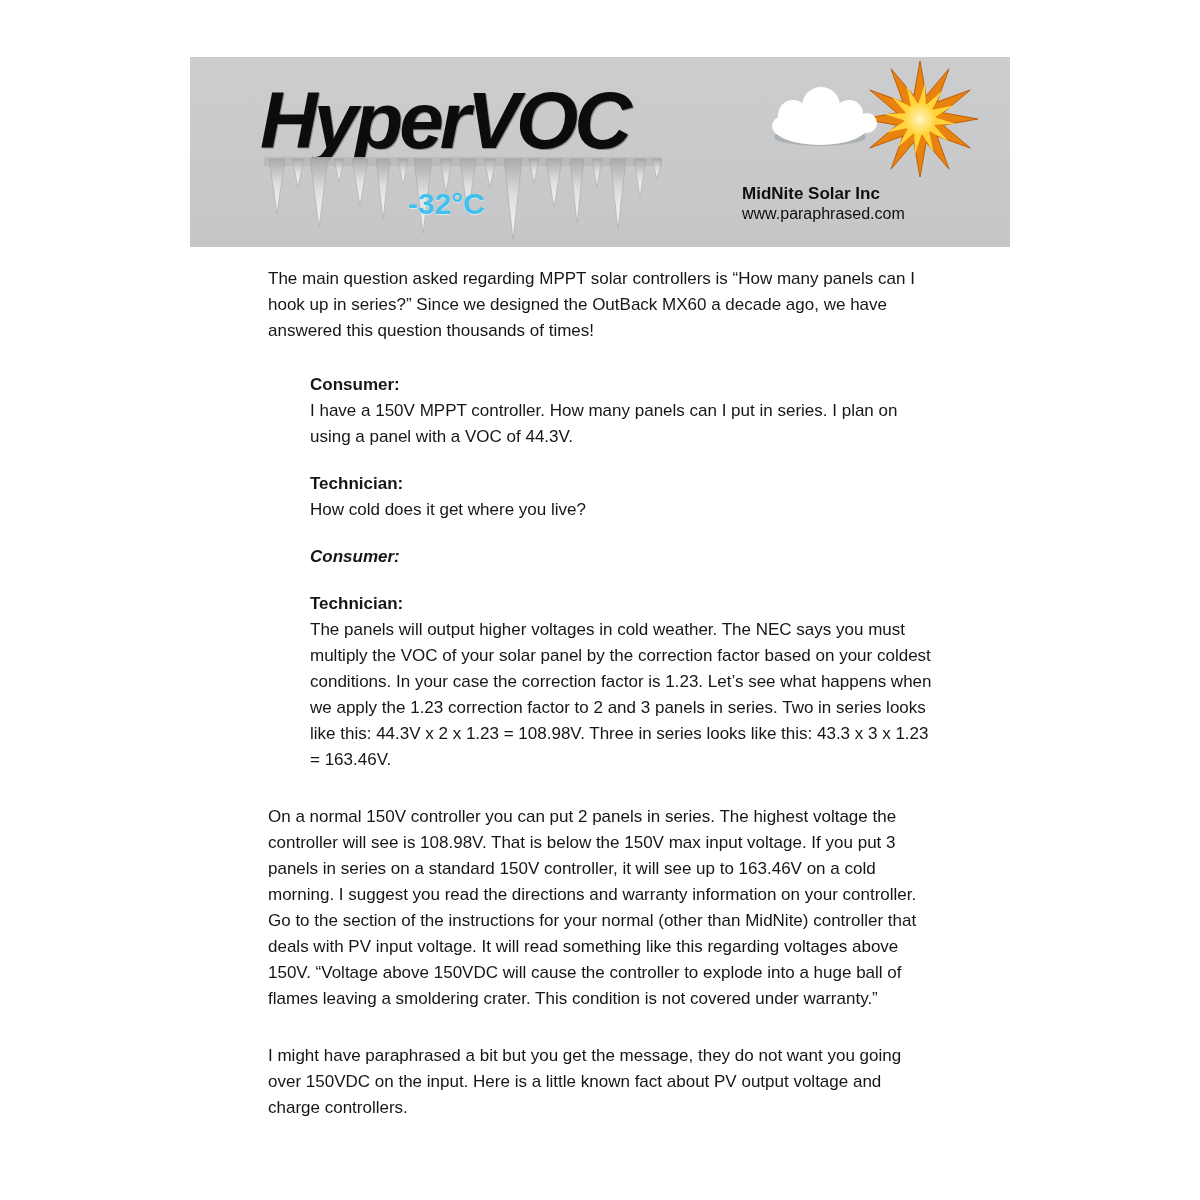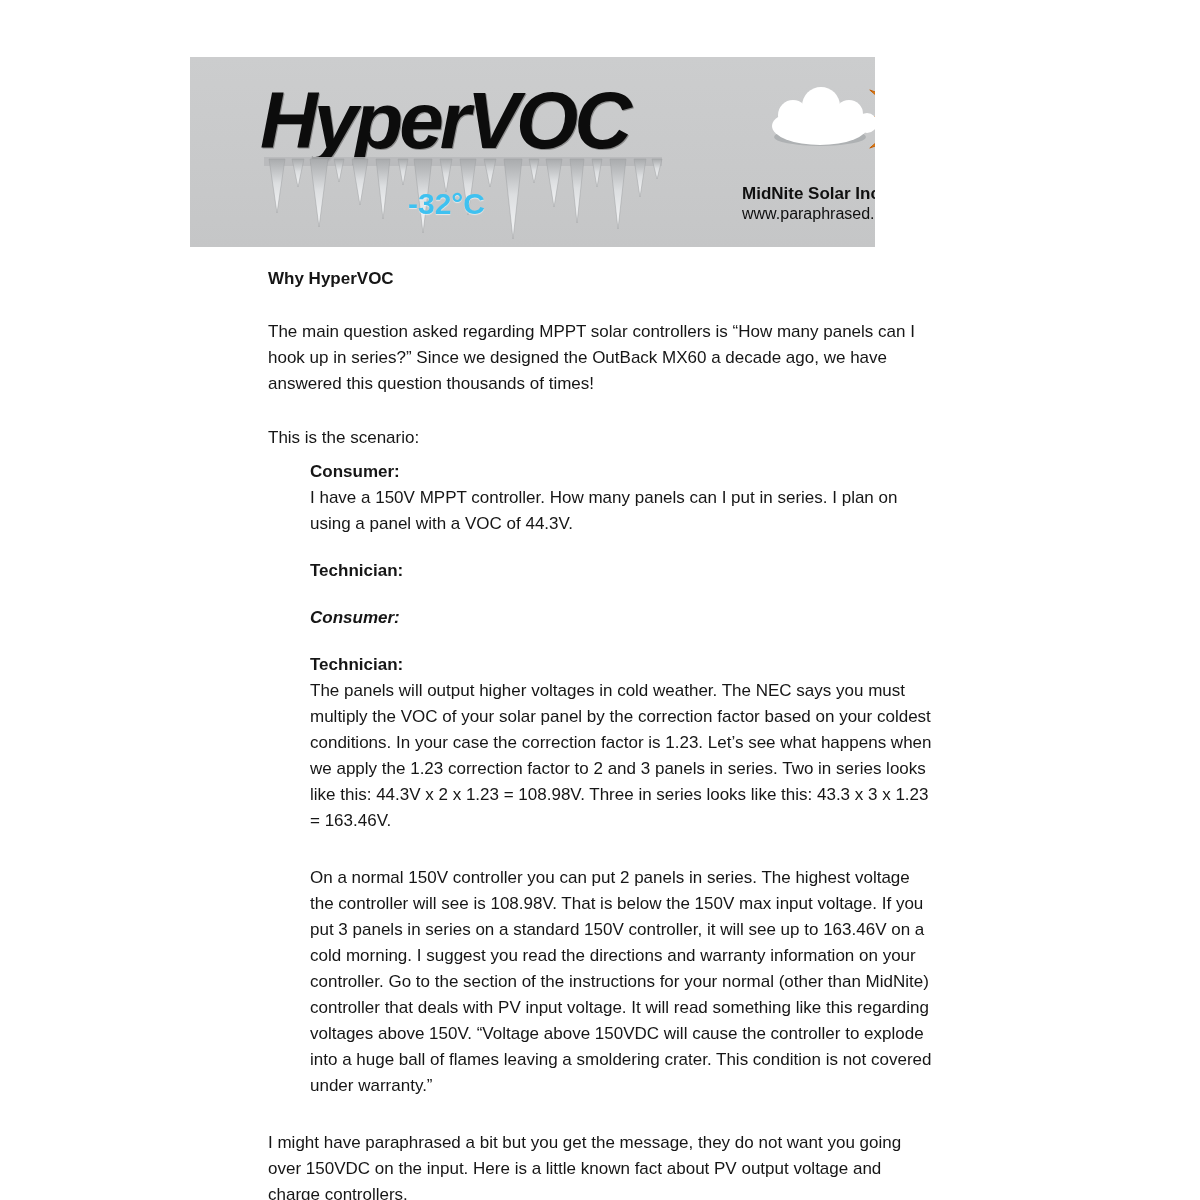--- a/index.html
+++ b/index.html
@@ -5,21 +5,21 @@
   html,body{margin:0;padding:0;}
   body{
     width:1200px;height:1200px;background:#ffffff;position:relative;
     font-family:"Liberation Sans", sans-serif;color:#1b1b1b;
     -webkit-font-smoothing:antialiased;
   }
   .sheet{position:absolute;inset:0;background:#fff;}
 
   
   .banner{
-    position:absolute;left:190px;top:57px;width:685px;height:190px;
+    position:absolute;left:190px;top:57px;width:820px;height:190px;
     background:linear-gradient(#cccdce,#c5c6c7);
     overflow:hidden;
   }
   .logo-text{
     position:absolute;left:70px;top:18px;
     font-size:80px;font-weight:bold;font-style:italic;
     letter-spacing:-4px;color:#0c0c0c;
     text-shadow:1px 1px 0 #8d8d8d;
     white-space:nowrap;
   }
@@ -40,21 +40,21 @@
     font-size:17px;line-height:26px;color:#161616;
   }
   .heading{font-size:17px;font-weight:bold;margin:0 0 27px 0;}
   p{margin:0;}
   .intro{margin-bottom:28px;}
   .scenario-label{margin-bottom:0;}
   .dialog{margin-left:42px;}
   .dlg-block + .dlg-block{margin-top:21px;}
   .speaker{font-weight:bold;margin-top:8px;}
   .speaker.italic, .line.italic{font-style:italic;}
-  .para-indent{margin-left:42px;margin-top:31px;}
+  .para-indent{margin-top:31px;}
   .para-close{margin-top:31px;}
 </style>
 </head>
 <body>
 
 <div class="sheet">
 
   <header class="banner">
 
     <div class="logo-text">HyperVOC</div>
@@ -117,33 +117,32 @@
     </svg>
 
     <div class="company">
       <div class="company-name">MidNite Solar Inc</div>
       <div class="company-site">www.paraphrased.com</div>
     </div>
   </header>
 
   <main class="content">
 
-    <h2 class="heading">Why HyperVOC</h2>
 
     <p class="intro">The main question asked regarding MPPT solar controllers is “How many panels can I hook up in series?” Since we designed the OutBack MX60 a decade ago, we have answered this question thousands of times!</p>
 
-    <p class="scenario-label">This is the scenario:</p>
 
     <div class="dialog">
       <div class="dlg-block">
         <p class="speaker">Consumer:</p>
         <p class="line">I have a 150V MPPT controller. How many panels can I put in series. I plan on using a panel with a VOC of 44.3V.</p>
       </div>
       <div class="dlg-block">
         <p class="speaker">Technician:</p>
+        <p class="line">How cold does it get where you live?</p>
       </div>
       <div class="dlg-block">
         <p class="speaker italic">Consumer:</p>
       </div>
       <div class="dlg-block">
         <p class="speaker">Technician:</p>
         <p class="line">The panels will output higher voltages in cold weather. The NEC says you must multiply the VOC of your solar panel by the correction factor based on your coldest conditions. In your case the correction factor is 1.23. Let’s see what happens when we apply the 1.23 correction factor to 2 and 3 panels in series. Two in series looks like this: 44.3V x 2 x 1.23 = 108.98V. Three in series looks like this: 43.3 x 3 x 1.23 = 163.46V.</p>
       </div>
     </div>
 

